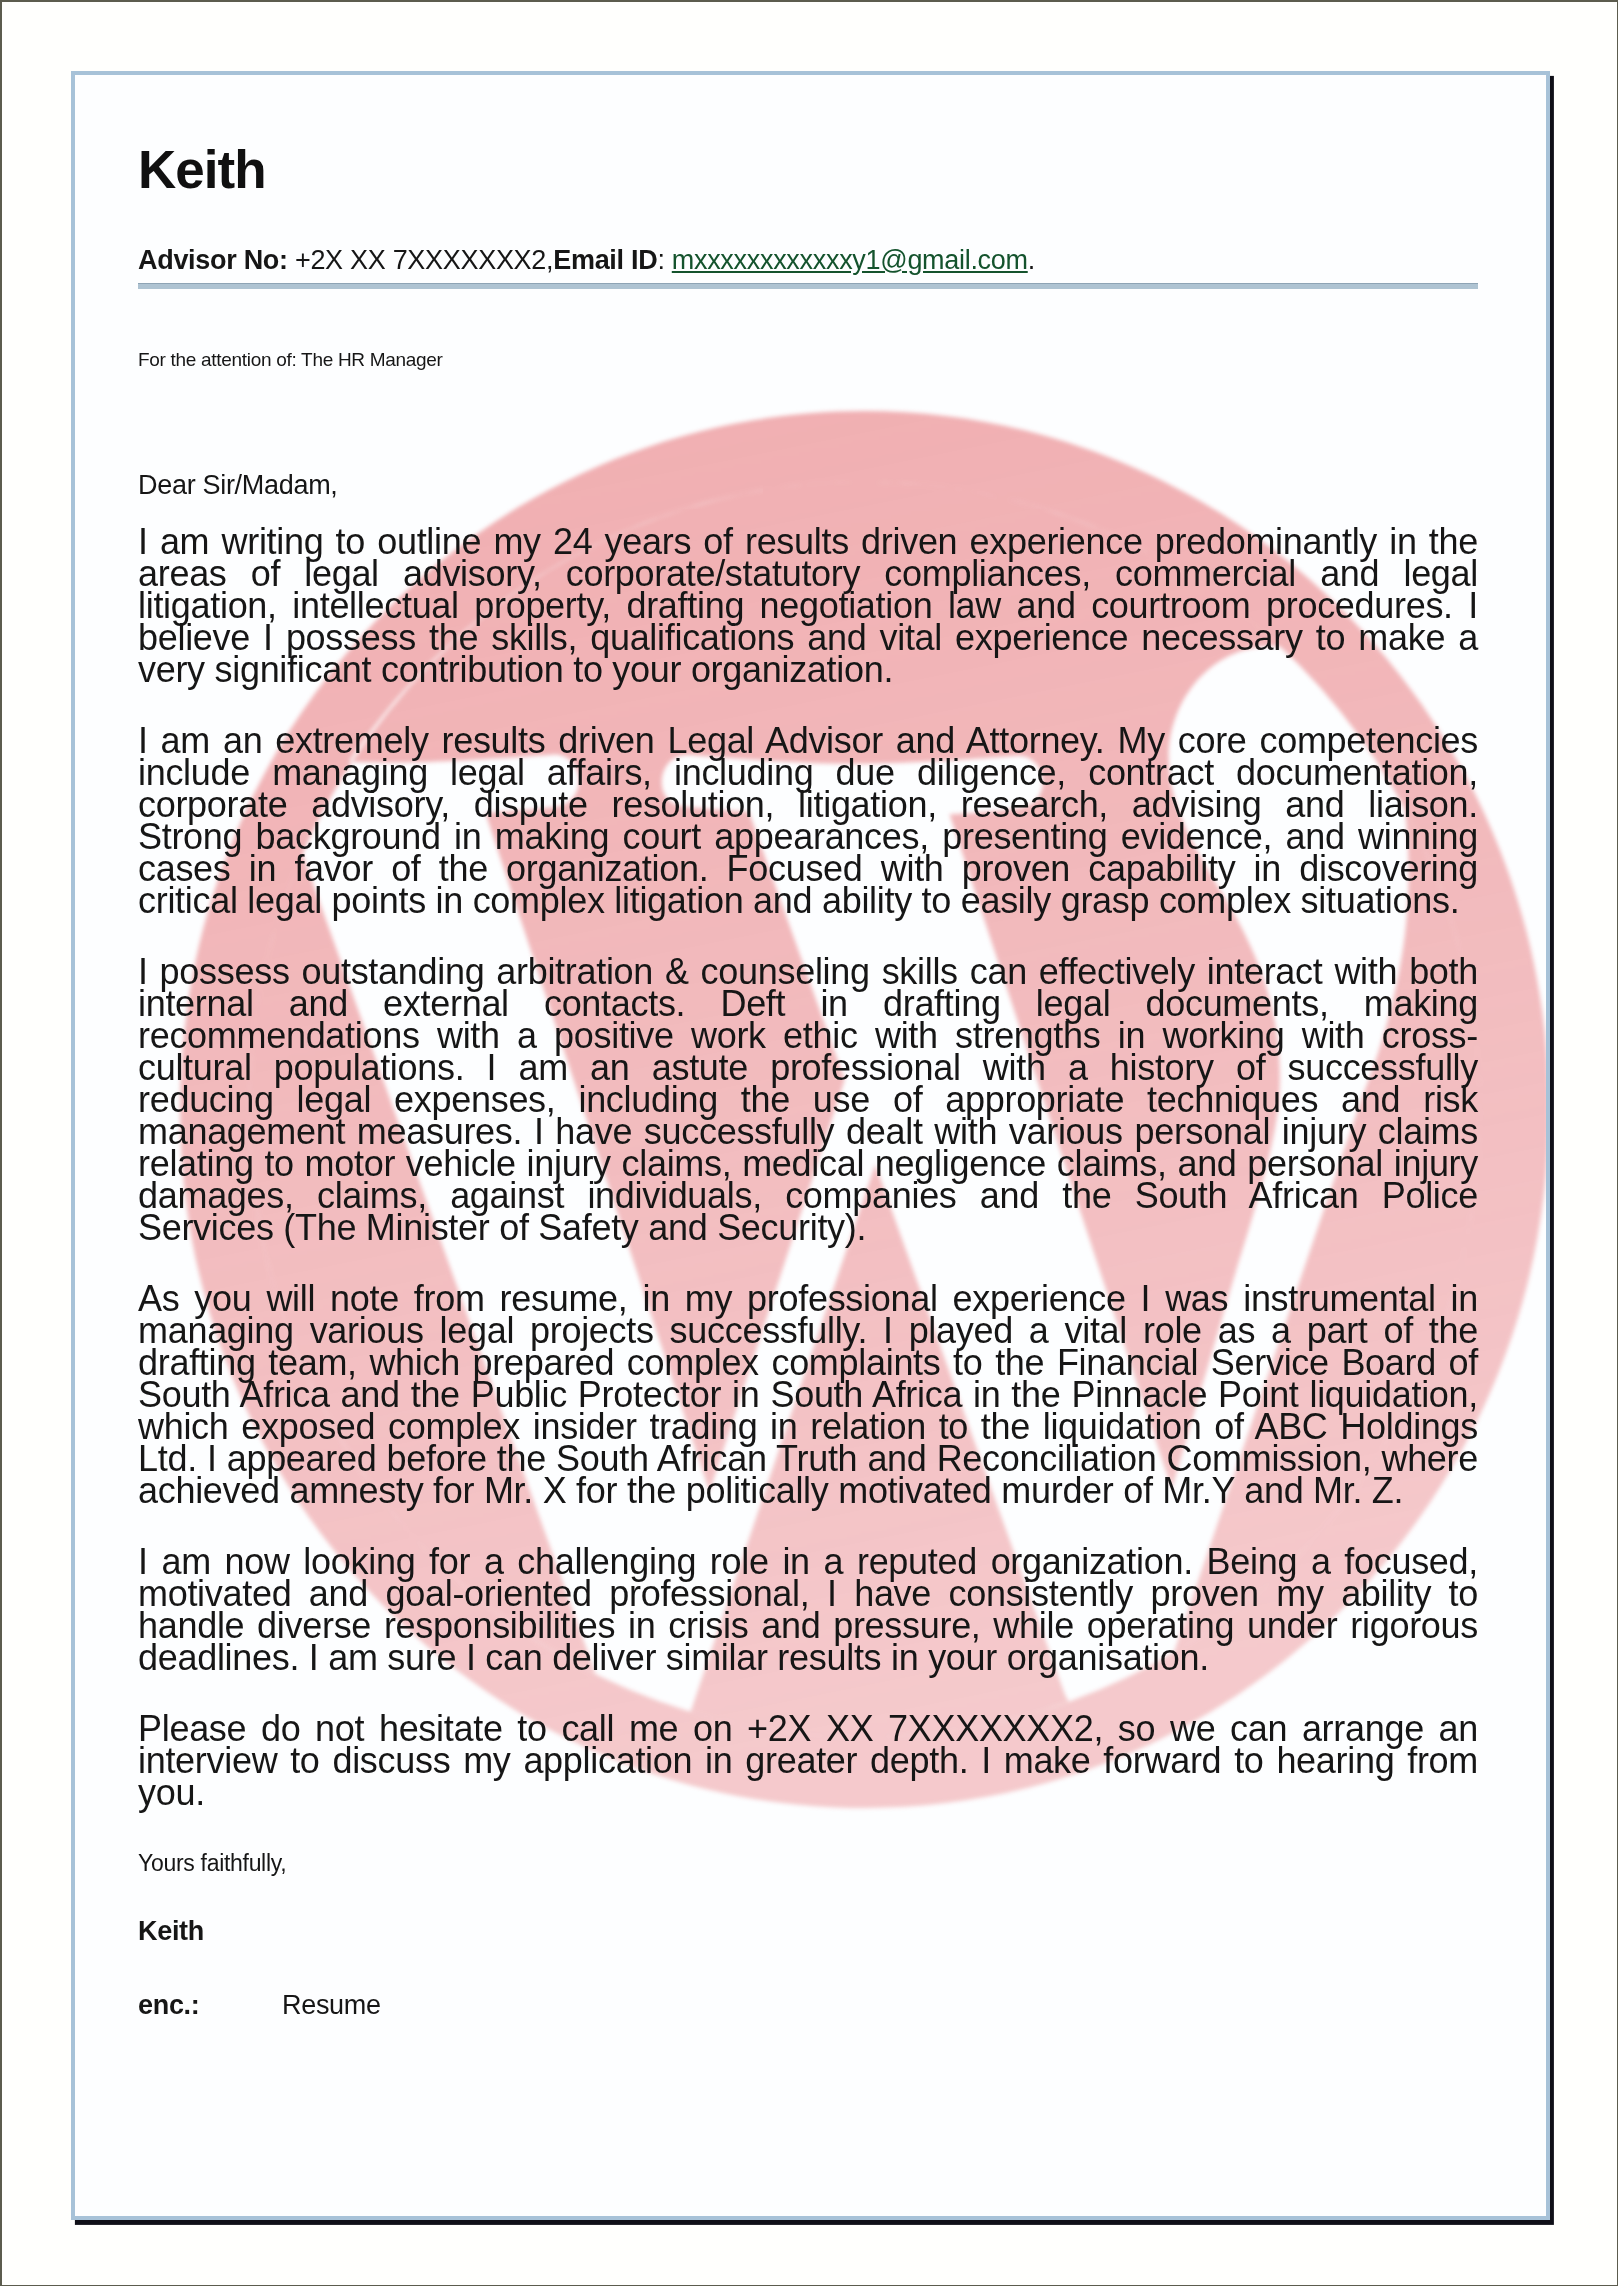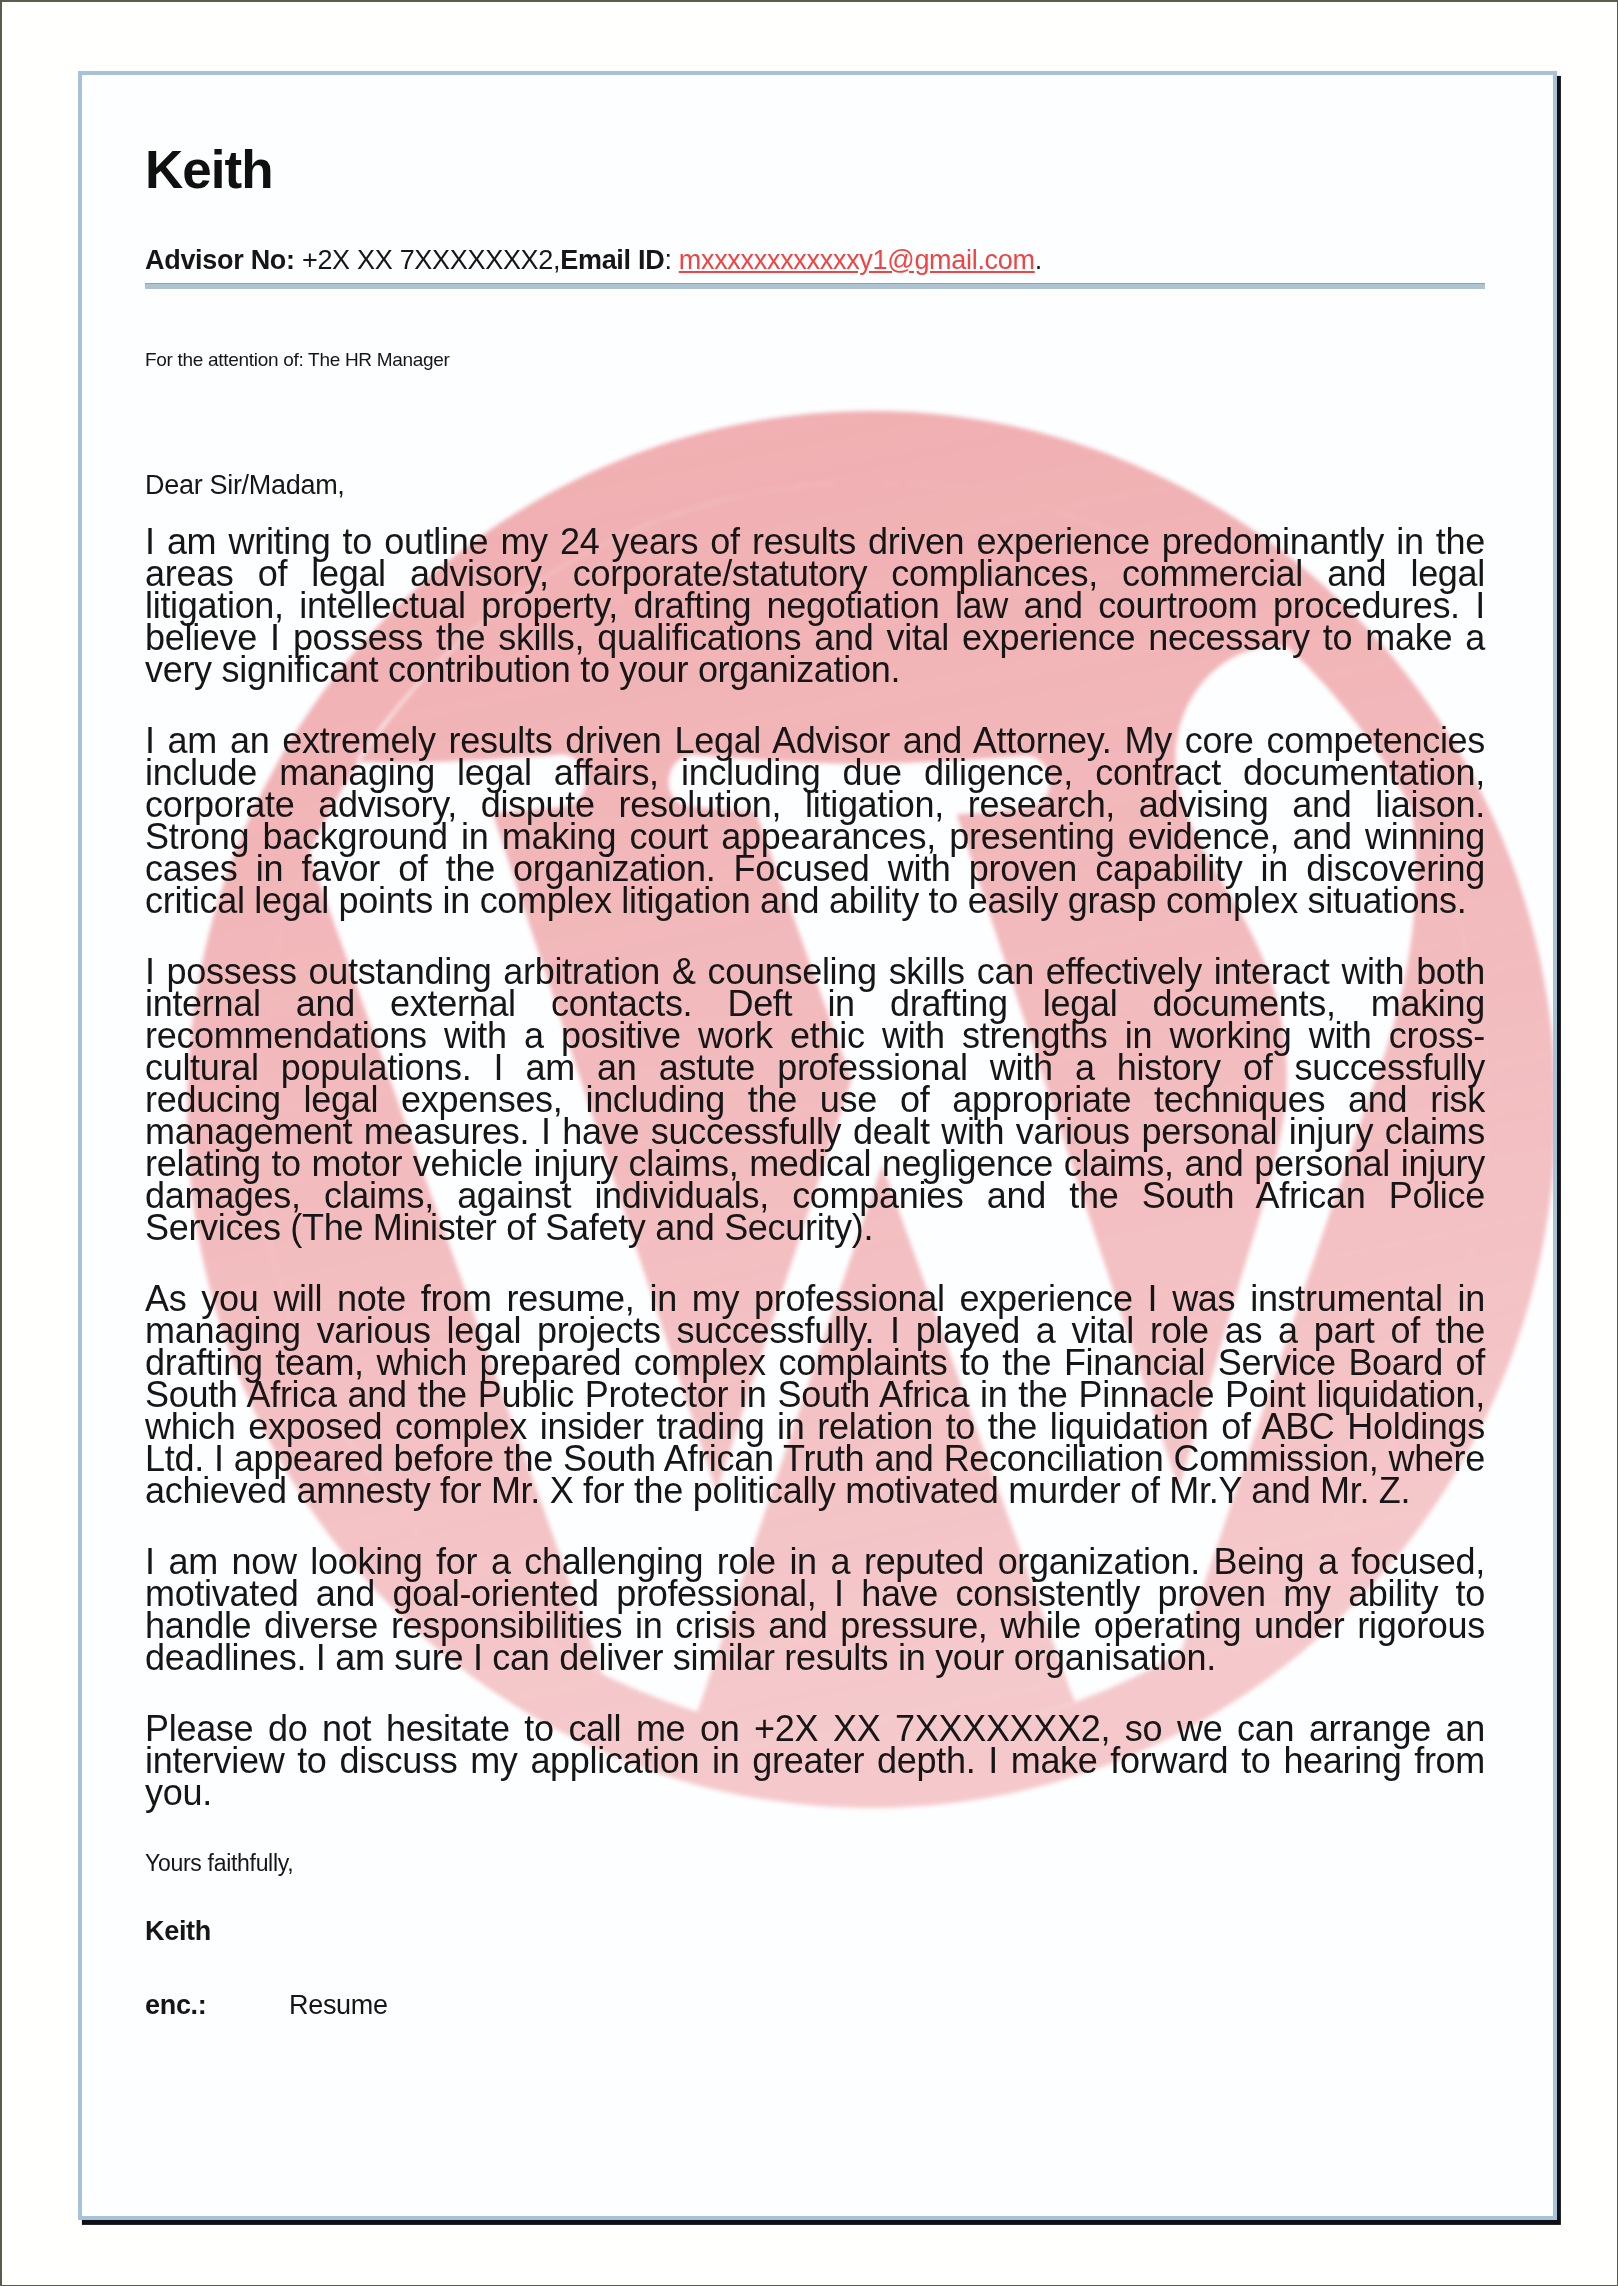--- a/index.html
+++ b/index.html
@@ -9,21 +9,21 @@
     font-family:"Liberation Sans","DejaVu Sans",sans-serif;
     position:relative;overflow:hidden;
   }
   .canvas{
     position:absolute;inset:0;
     border:2px solid #5c5c4e;
     box-sizing:border-box;
     background:#fffffd;
   }
   .page{
-    position:absolute;left:76px;top:69px;
+    position:absolute;left:69px;top:69px;
     width:1479px;height:2149px;
     box-sizing:border-box;
     border:4.9px solid #a7c2d8;
     background:#fdfeff;
     box-shadow:3.9px 4.9px 0 0 #0f0f17;
     overflow:hidden;
   }
   .watermark{
     position:absolute;left:105px;top:336px;
     width:1369px;height:1397px;
@@ -41,21 +41,21 @@
     font-size:53px;font-weight:bold;color:#101010;
     letter-spacing:-1px;line-height:1;margin:0;
   }
   .contact-line{
     margin-top:49px;
     font-size:27px;letter-spacing:-0.3px;
     white-space:nowrap;
   }
   .contact-line .b{font-weight:bold;}
   .email-link{
-    color:#ef4444;text-decoration:underline;cursor:pointer;
+    color:#14532d;text-decoration:underline;cursor:pointer;
   }
   .rule{
     margin-top:6.8px;height:5.9px;
     background:linear-gradient(180deg,#8ea4b5 0 20%,#aec3d2 20% 100%);
   }
   .attention{
     margin-top:60px;font-size:19px;letter-spacing:-0.3px;
   }
   .salutation{
     margin-top:99px;font-size:27px;letter-spacing:-0.3px;

